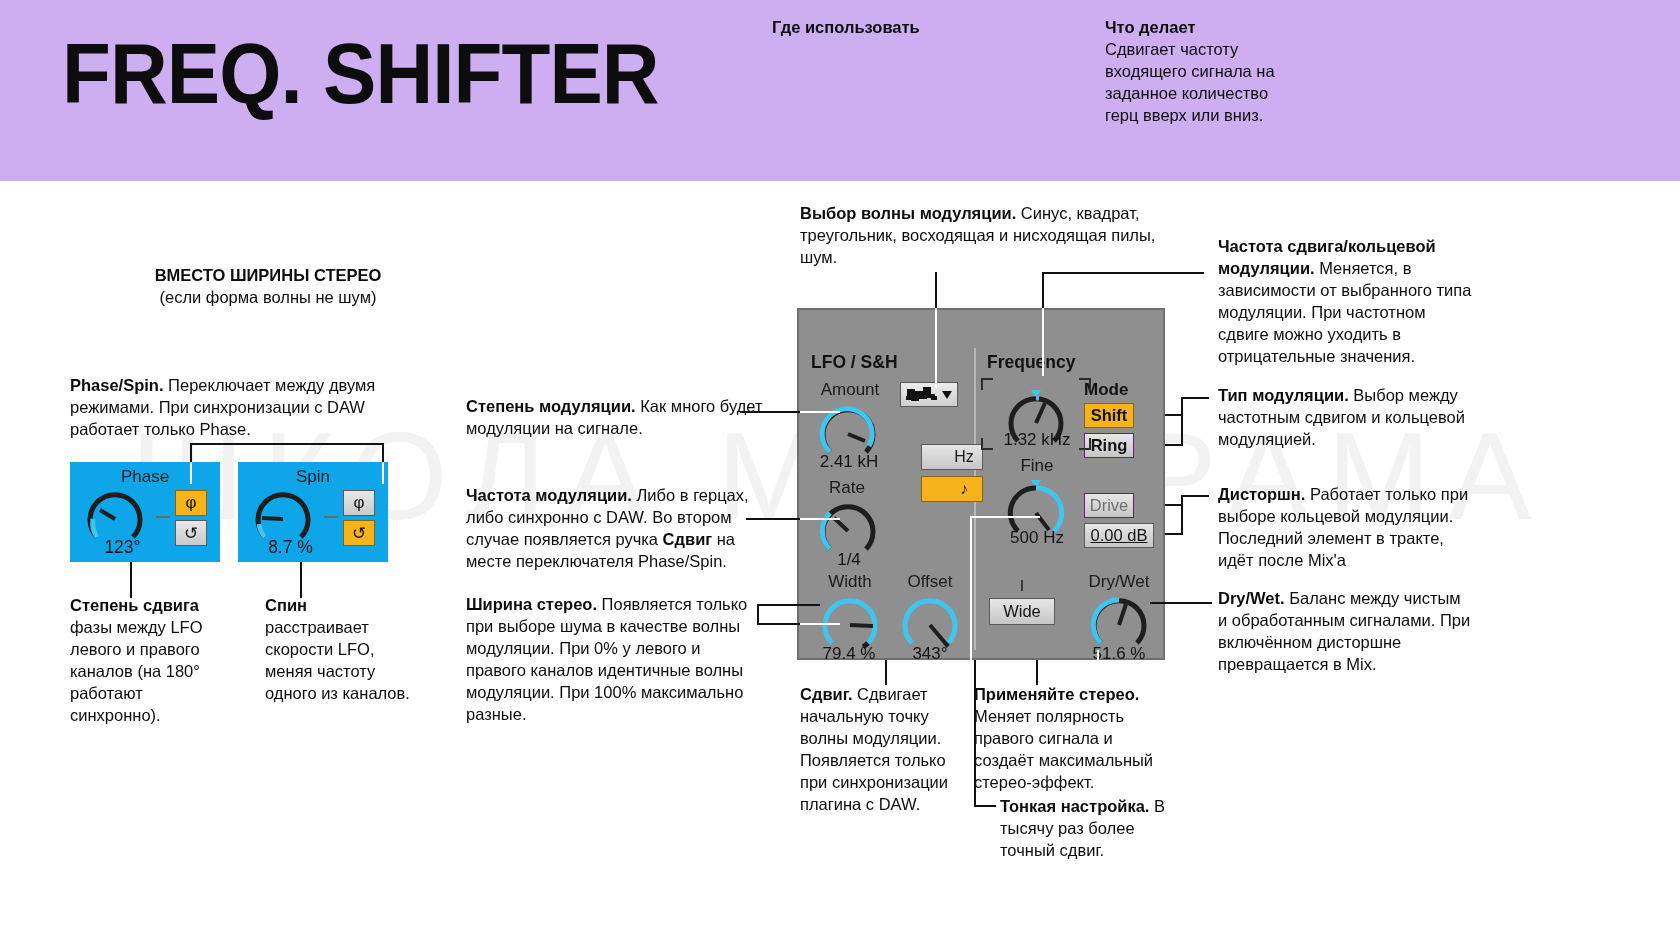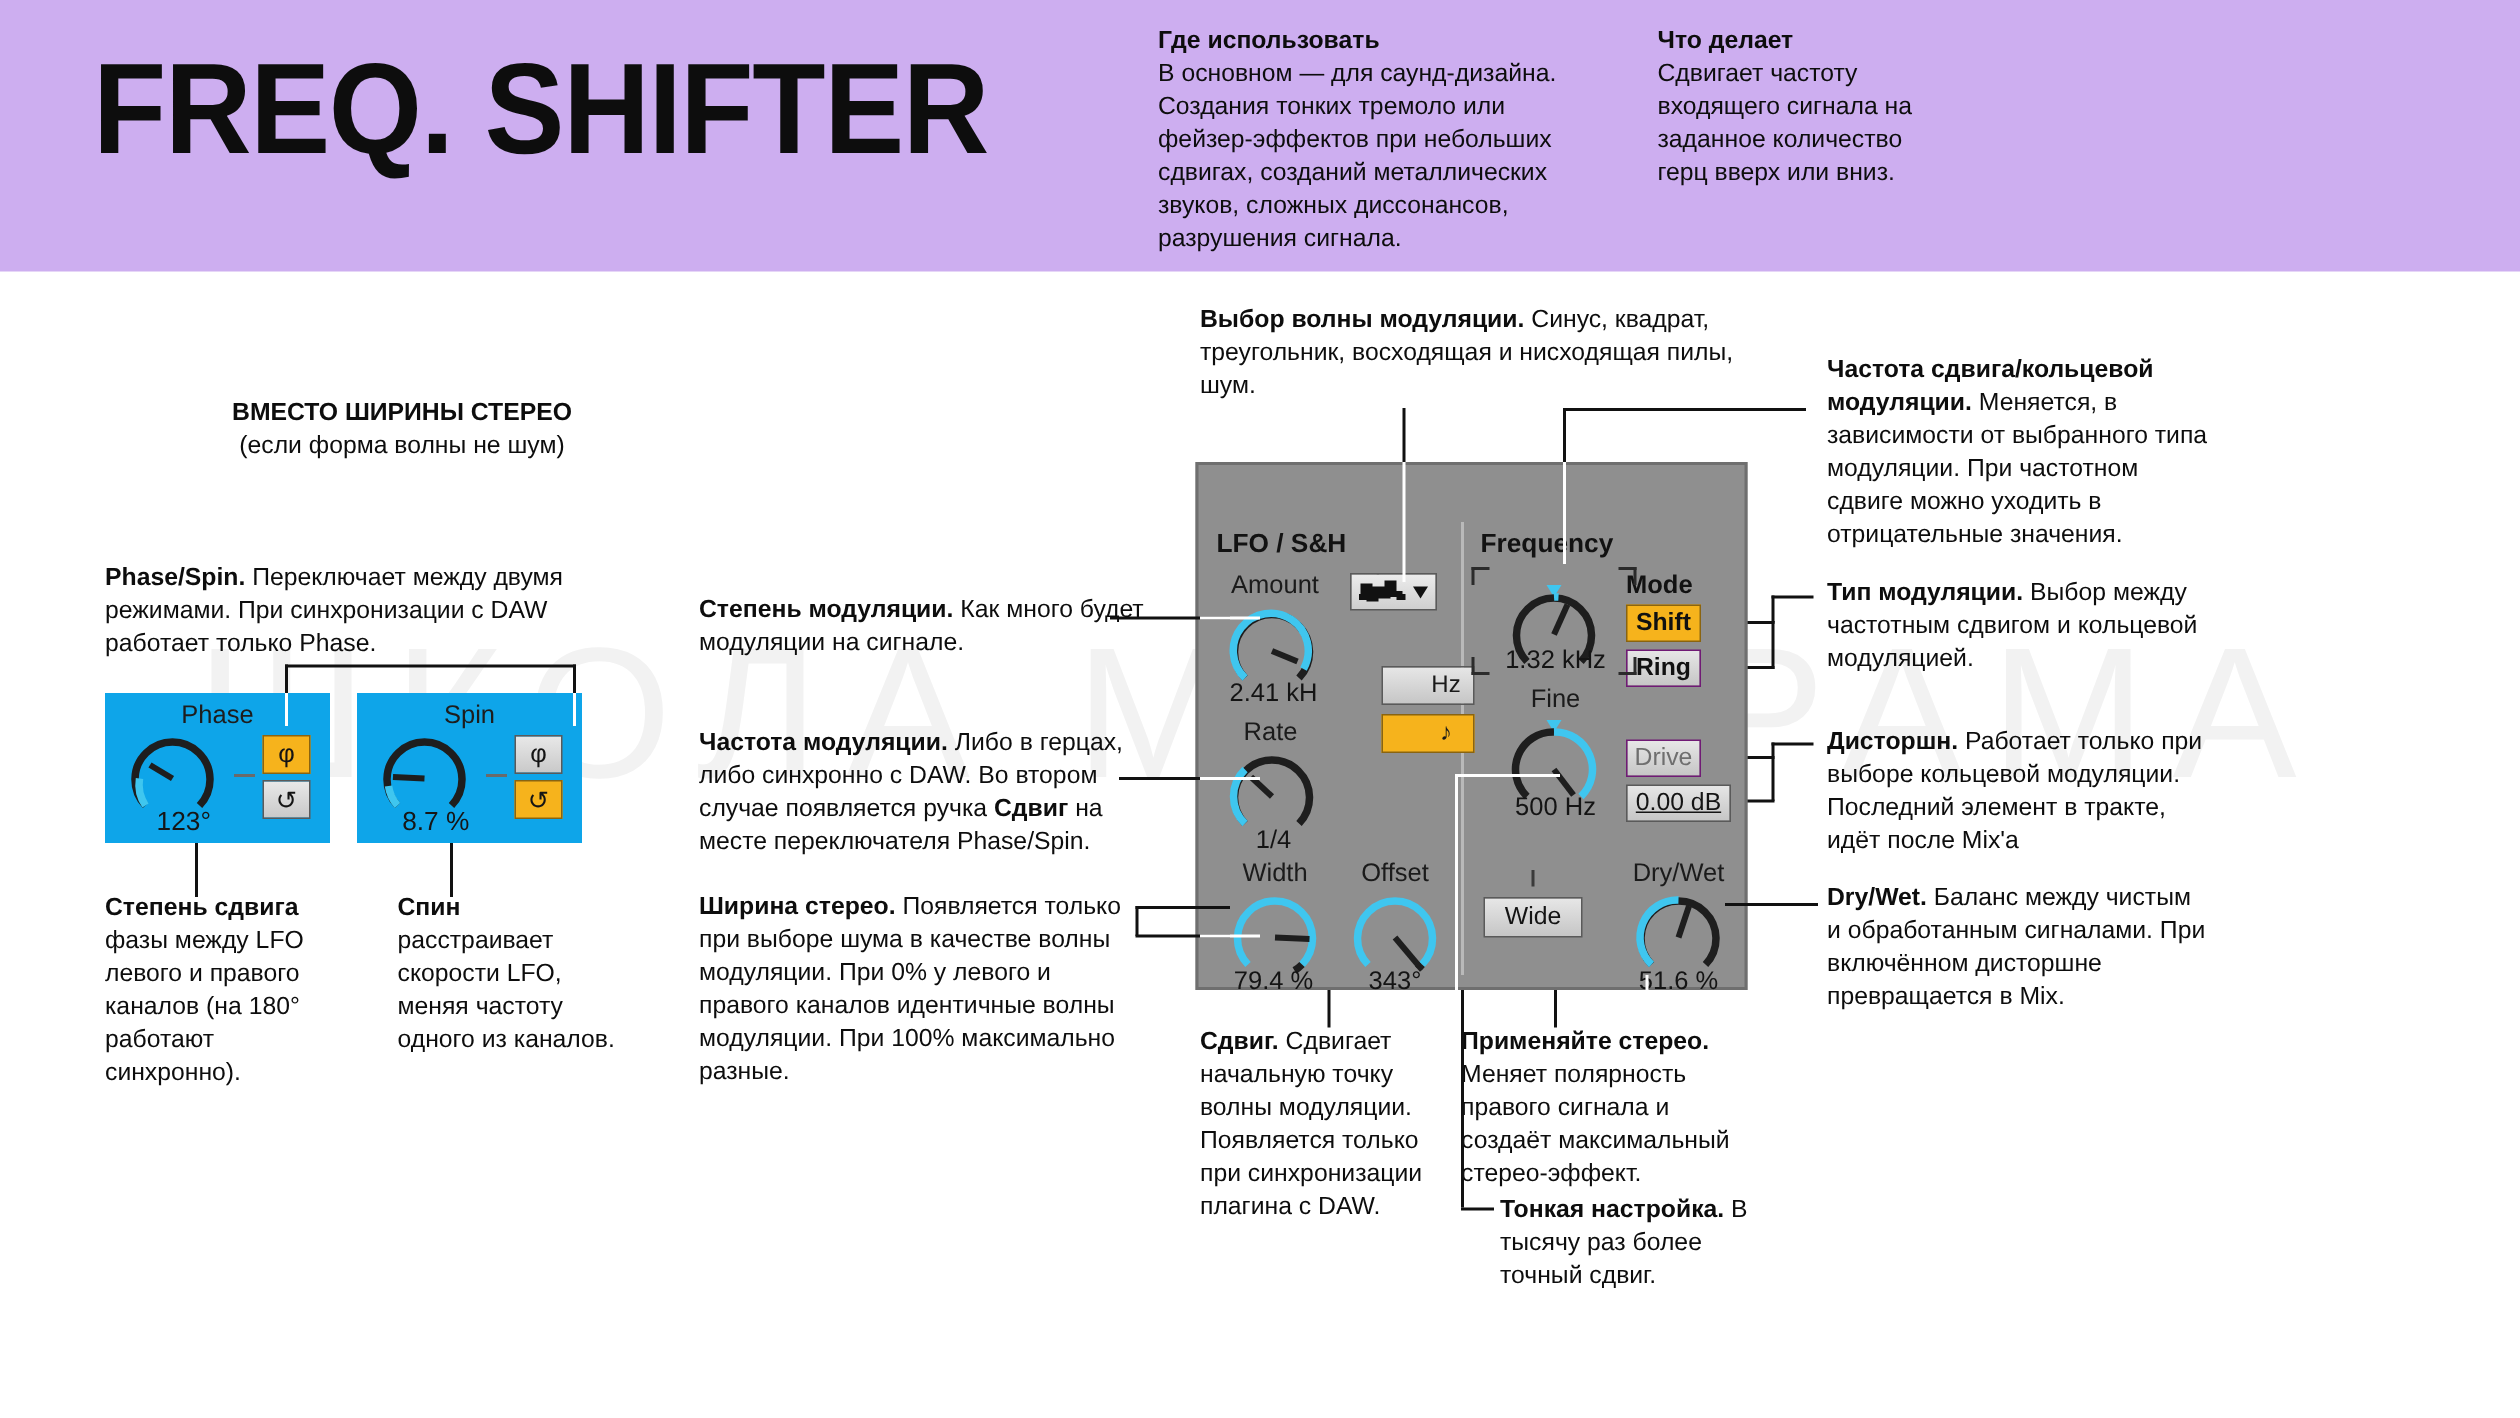--- a/index.html
+++ b/index.html
@@ -212,21 +212,20 @@
 </head>
 <body>
 
 <div id="watermark">ШКОЛА МАСКРАМА</div>
 
 <div id="header-band">
   <div id="page-title">FREQ. SHIFTER</div>
 
   <div id="hdr-col-1" class="hdr-col">
     <span class="hdr-title">Где использовать</span>
-    <span>В основном — для саунд-дизайна. Создания тонких тремоло или фейзер-эффектов при небольших сдвигах, созданий металлических звуков, сложных диссонансов, разрушения сигнала.</span>
   </div>
 
   <div id="hdr-col-2" class="hdr-col">
     <span class="hdr-title">Что делает</span>
     <span>Сдвигает частоту входящего сигнала на заданное количество герц вверх или вниз.</span>
   </div>
 
 </div>
 
 <div class="note" style="left:108px; top:265px; width:320px; text-align:center;">

